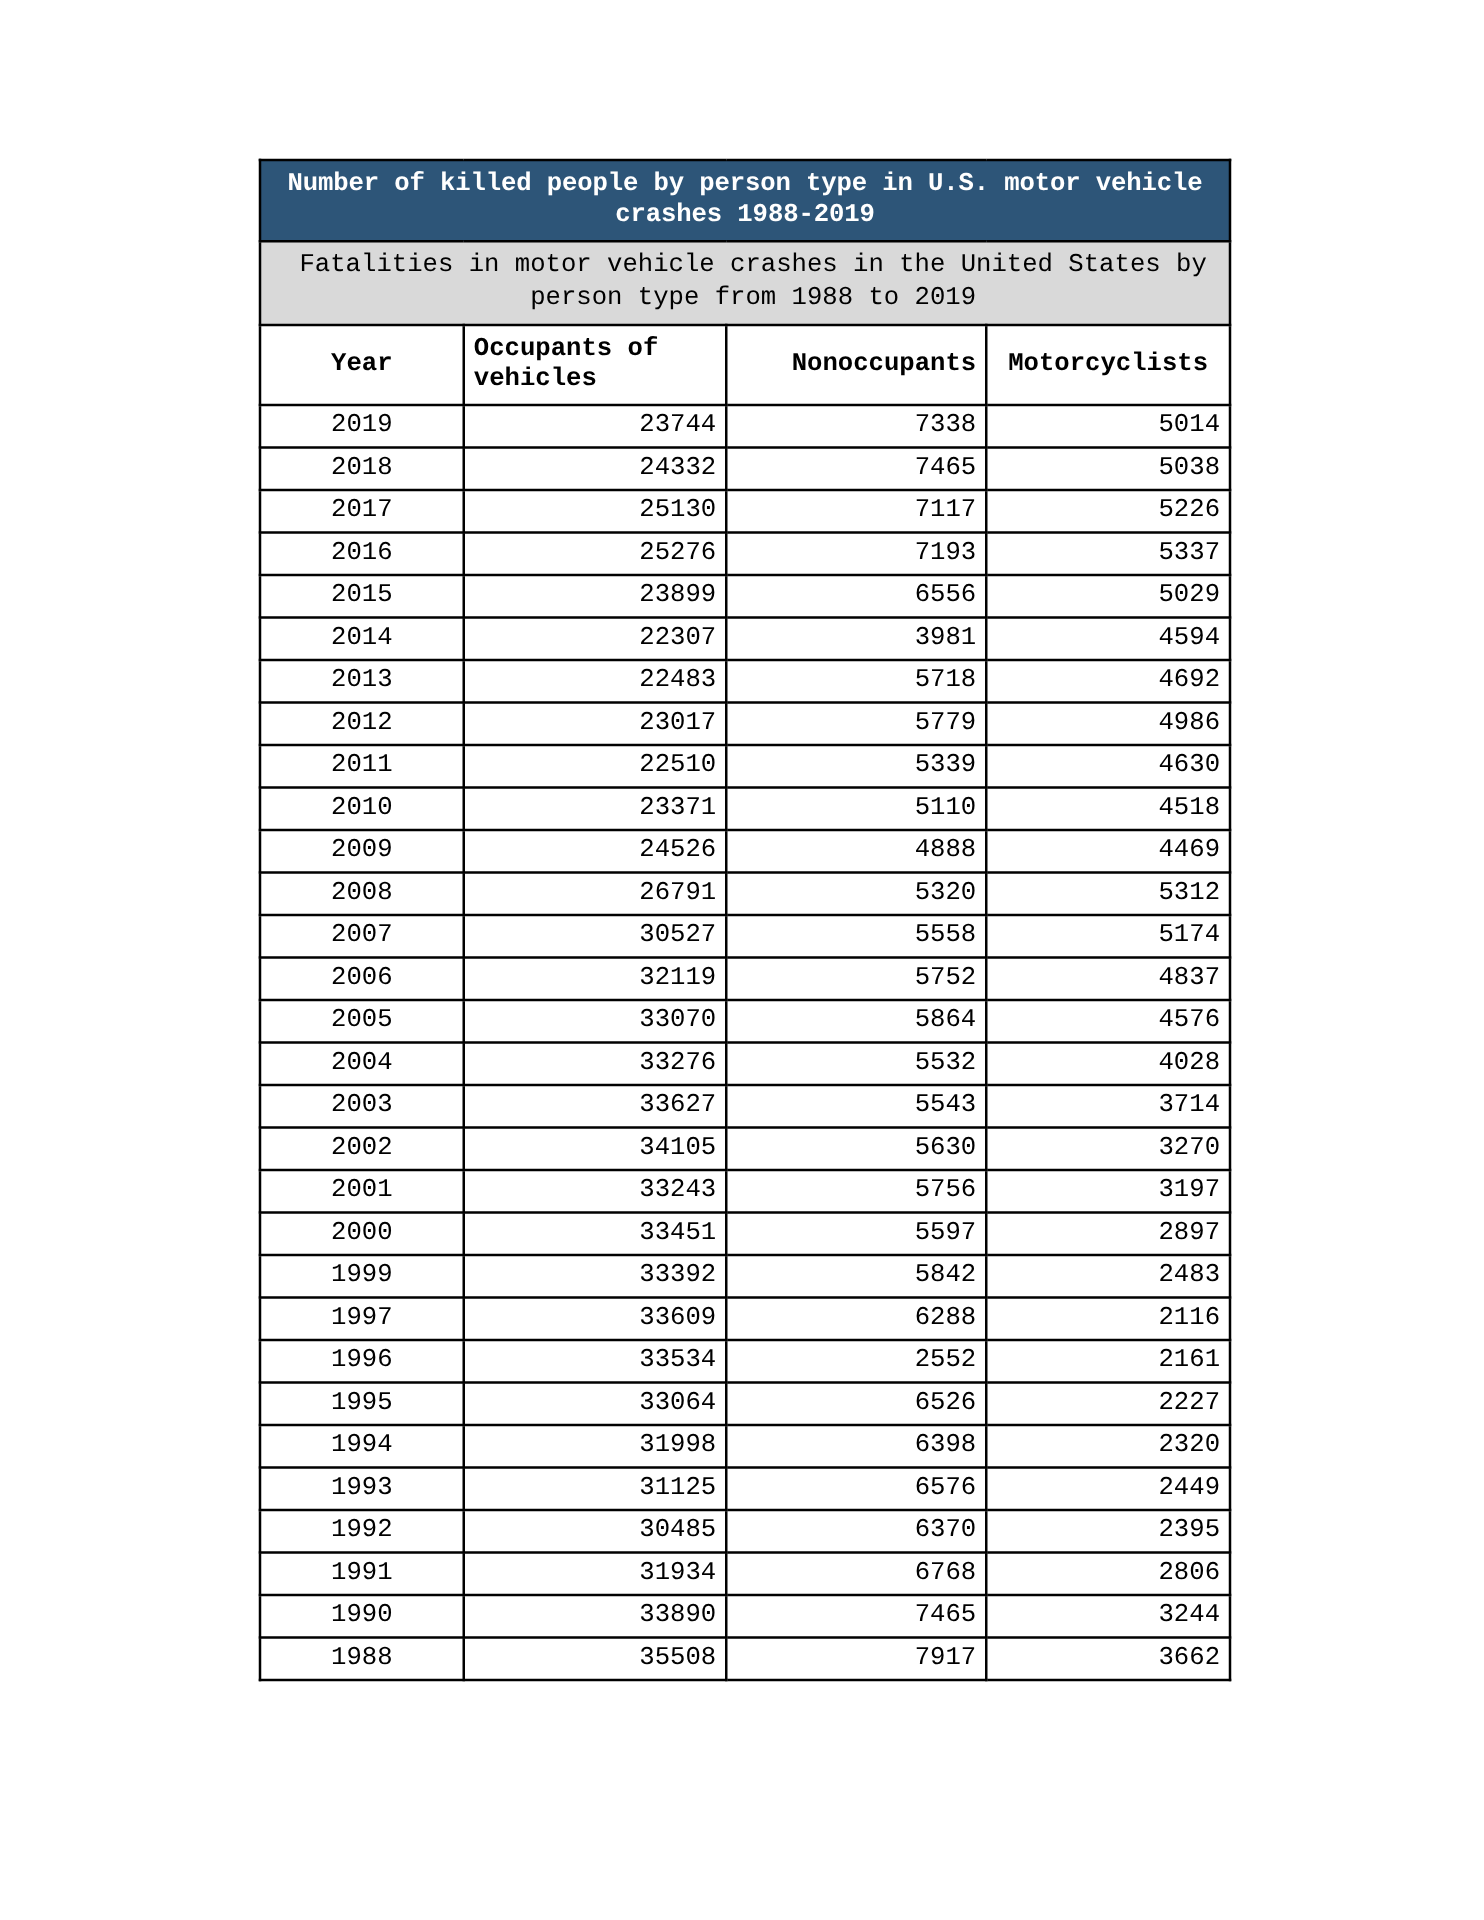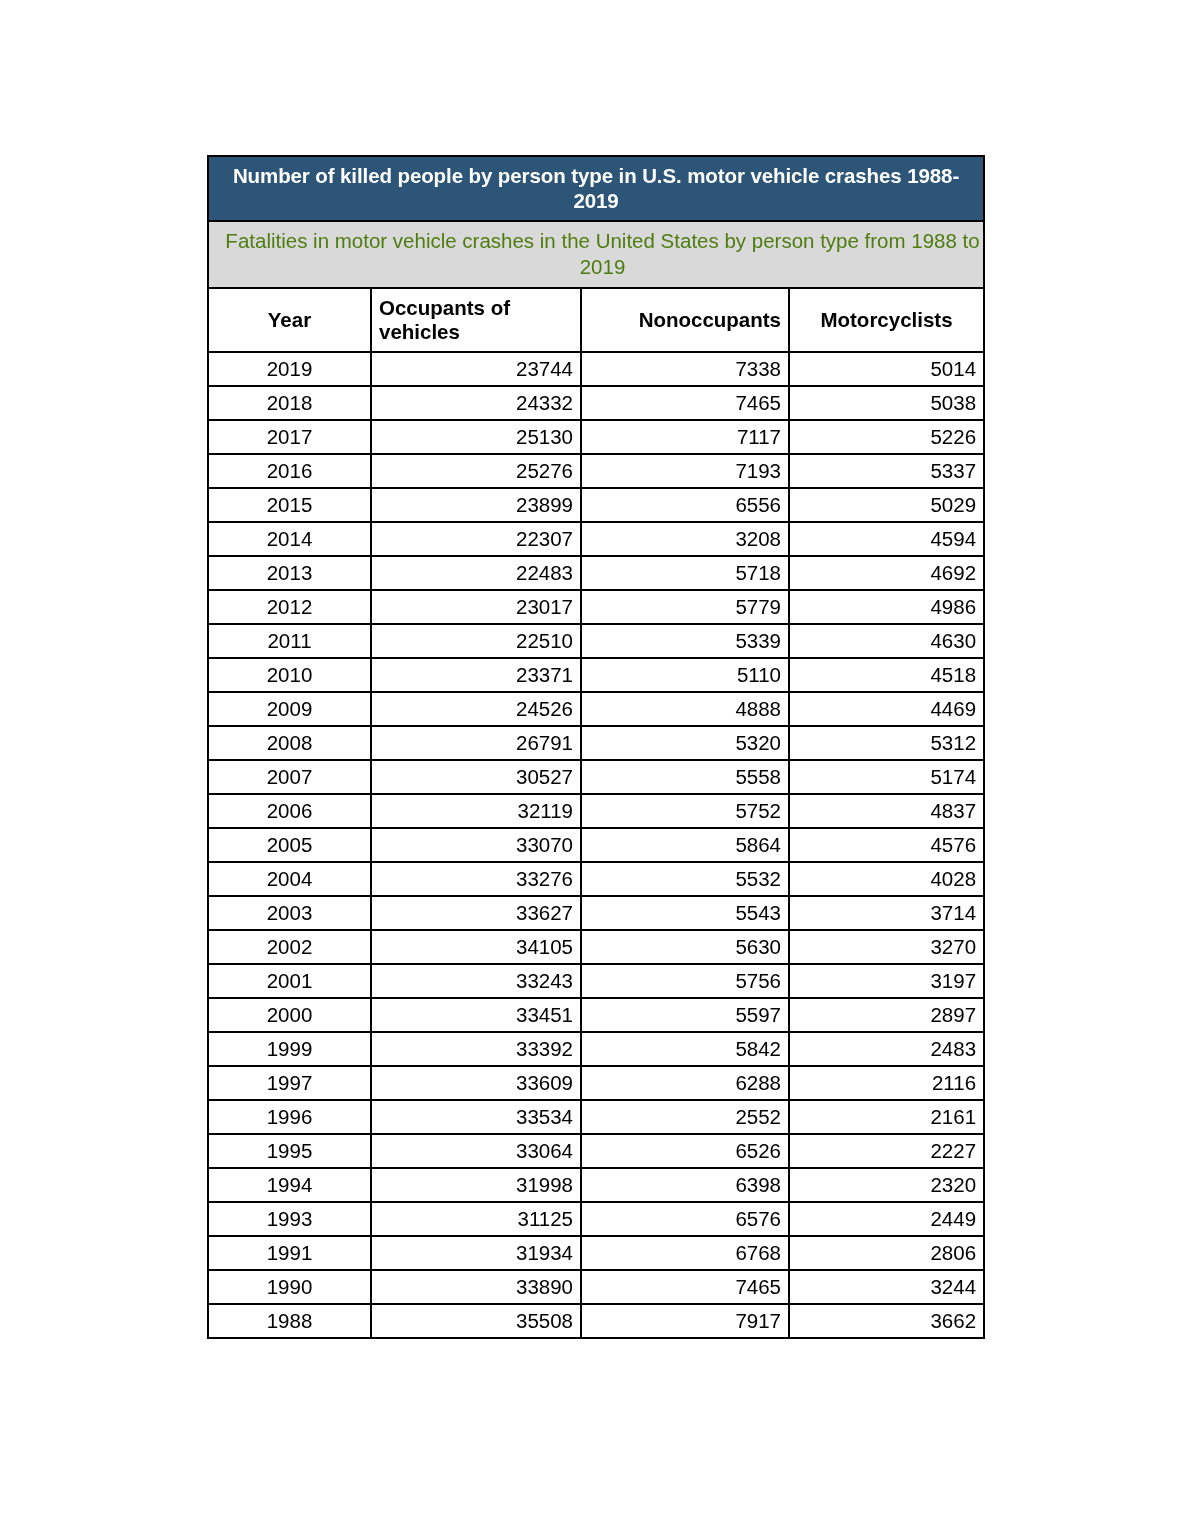--- a/index.html
+++ b/index.html
@@ -10,22 +10,23 @@
   body {
     width: 1187px;
     height: 1536px;
     font-family: "Liberation Sans", sans-serif;
     position: relative;
     overflow: hidden;
   }
   #table-wrap {
     position: absolute;
     left: 207px;
-    top: 155px;
+    top: 127px;
     width: 628px;
+    font-family: Liberation Mono, monospace;
   }
   table.fatalities {
     border-collapse: collapse;
     table-layout: fixed;
     width: 776px;
     border: 2px solid #000000;
   }
   col.c-year     { width: 163px; }
   col.c-occ      { width: 210px; }
   col.c-nonocc   { width: 208px; }
@@ -37,21 +38,21 @@
     font-weight: bold;
     font-size: 20.5px;
     line-height: 25px;
     text-align: center;
     padding: 6px 14px 7px 14px;
     border: 2px solid #000000;
     letter-spacing: -0.1px;
   }
   tr.subtitle-row td {
     background: #d9d9d9;
-    color: #4d7c0f;
+    color: #000000;
     font-weight: normal;
     font-size: 20.5px;
     line-height: 26px;
     text-align: center;
     padding: 6px 3px 7px 16px;
     border: 2px solid #000000;
   }
   tr.colhead-row th {
     background: #ffffff;
     color: #000000;
@@ -134,21 +135,21 @@
         </tr>
         <tr>
           <td class="cell-year">2015</td>
           <td class="cell-num">23899</td>
           <td class="cell-num">6556</td>
           <td class="cell-num">5029</td>
         </tr>
         <tr>
           <td class="cell-year">2014</td>
           <td class="cell-num">22307</td>
-          <td class="cell-num">3208</td>
+          <td class="cell-num">3981</td>
           <td class="cell-num">4594</td>
         </tr>
         <tr>
           <td class="cell-year">2013</td>
           <td class="cell-num">22483</td>
           <td class="cell-num">5718</td>
           <td class="cell-num">4692</td>
         </tr>
         <tr>
           <td class="cell-year">2012</td>
@@ -258,20 +259,26 @@
           <td class="cell-num">6398</td>
           <td class="cell-num">2320</td>
         </tr>
         <tr>
           <td class="cell-year">1993</td>
           <td class="cell-num">31125</td>
           <td class="cell-num">6576</td>
           <td class="cell-num">2449</td>
         </tr>
         <tr>
+          <td class="cell-year">1992</td>
+          <td class="cell-num">30485</td>
+          <td class="cell-num">6370</td>
+          <td class="cell-num">2395</td>
+        </tr>
+        <tr>
           <td class="cell-year">1991</td>
           <td class="cell-num">31934</td>
           <td class="cell-num">6768</td>
           <td class="cell-num">2806</td>
         </tr>
         <tr>
           <td class="cell-year">1990</td>
           <td class="cell-num">33890</td>
           <td class="cell-num">7465</td>
           <td class="cell-num">3244</td>

